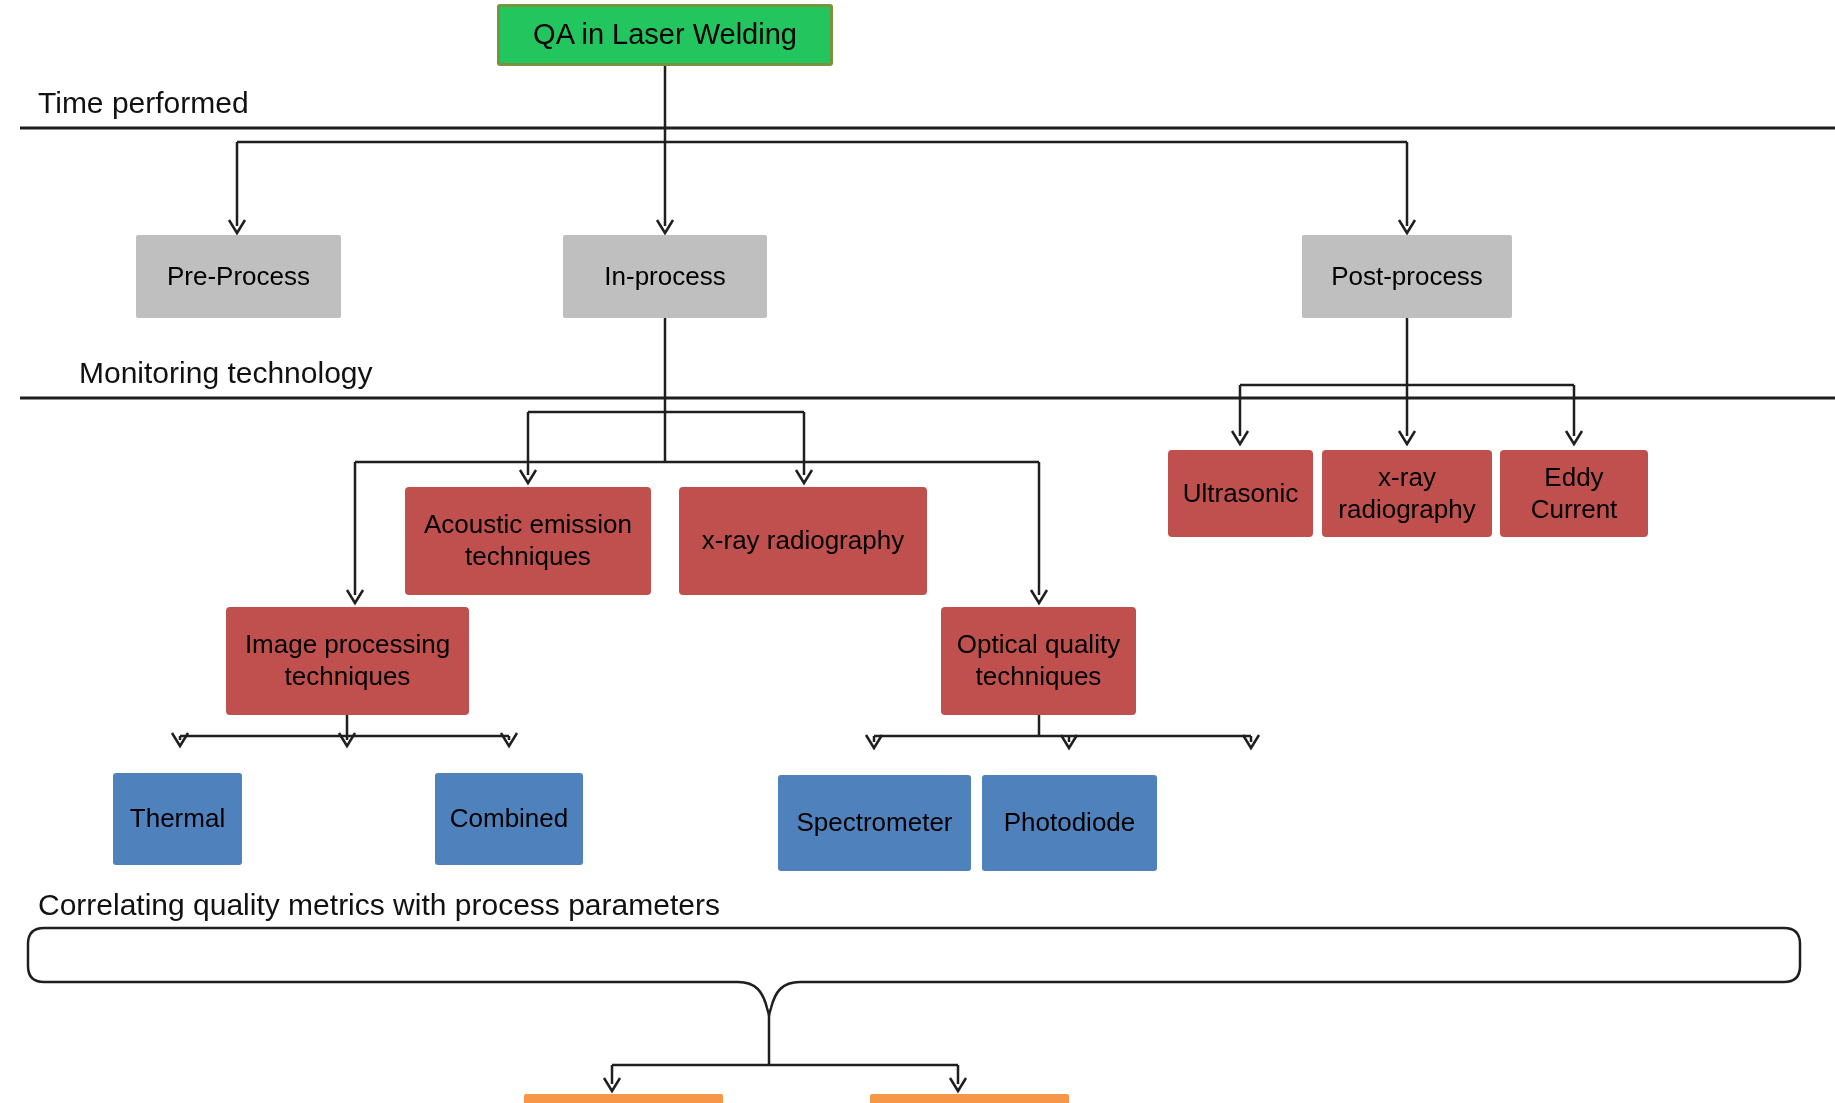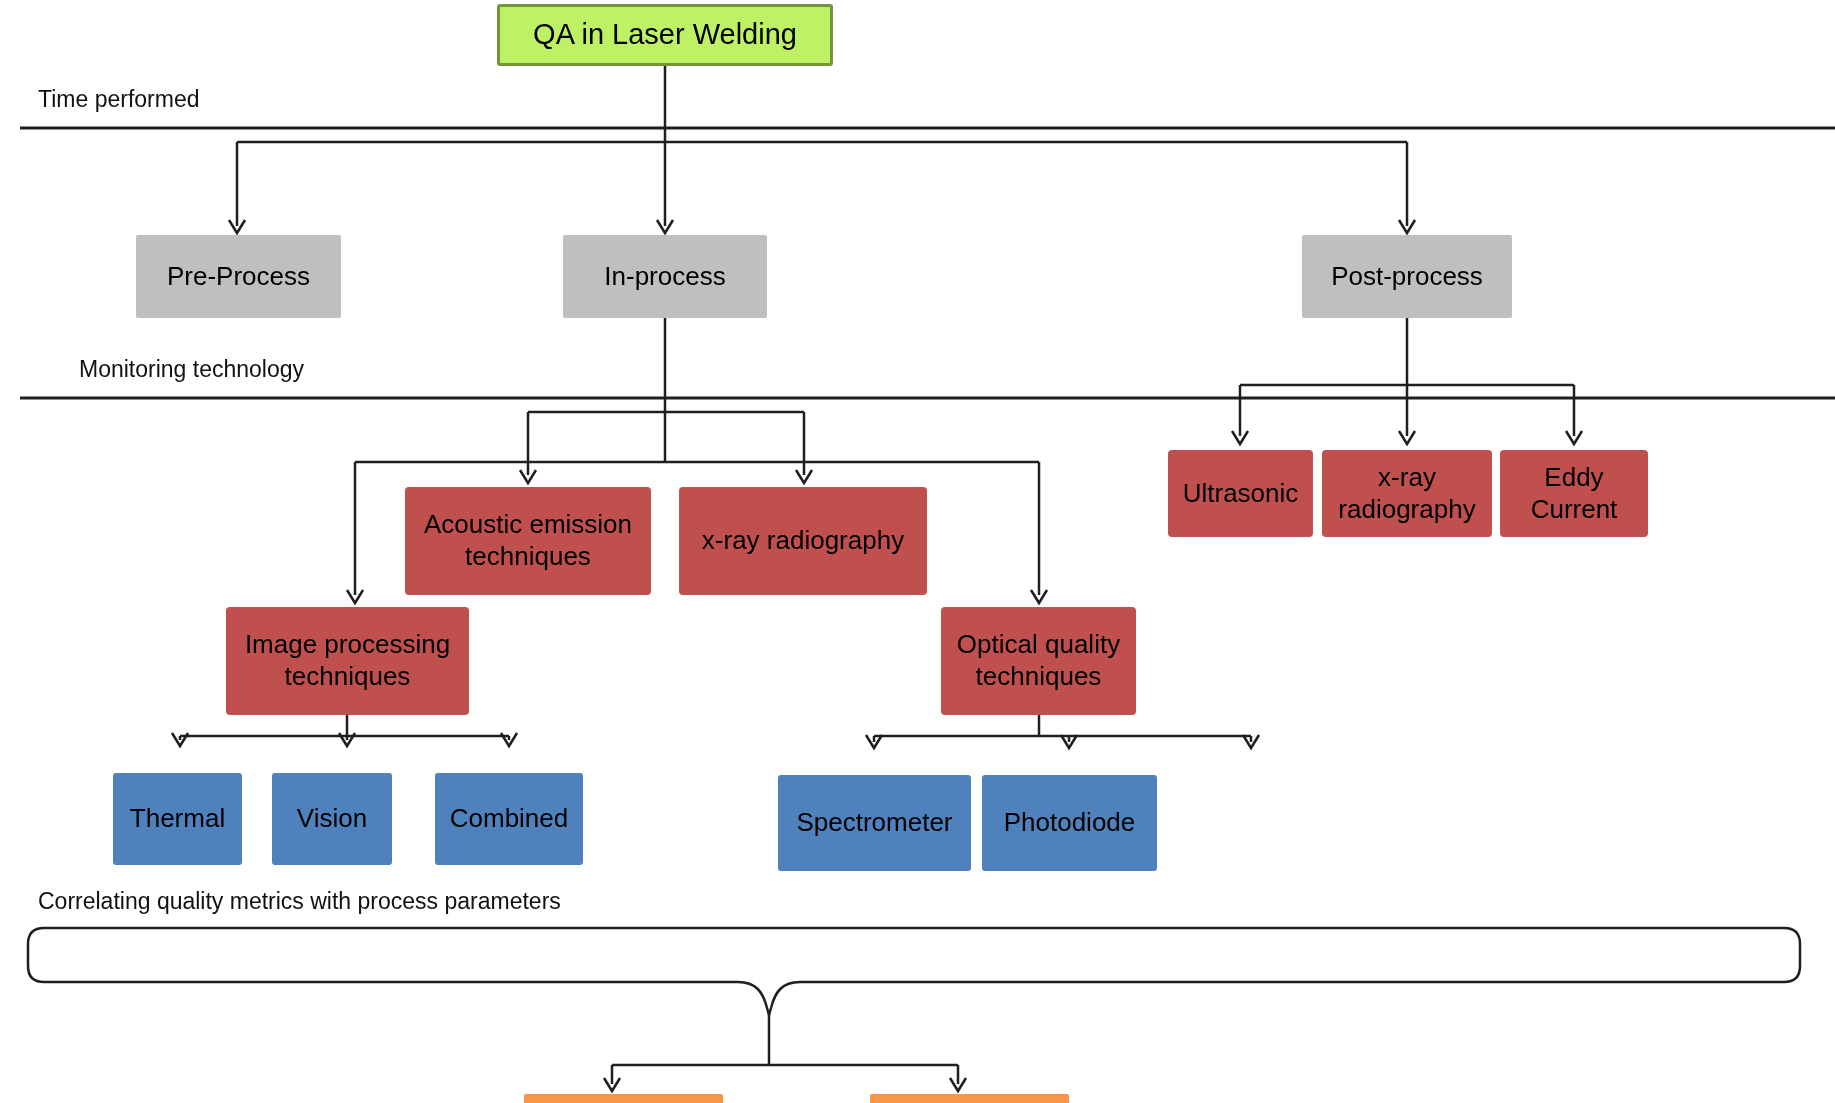--- a/index.html
+++ b/index.html
@@ -2,26 +2,26 @@
 <html><head>
 <meta charset="utf-8">
 <style>
   html,body{margin:0;padding:0;background:#fff;}
   body{width:1835px;height:1103px;position:relative;overflow:hidden;
        font-family:"Liberation Sans","DejaVu Sans",sans-serif;color:#000;}
   #canvas{position:absolute;inset:0;width:1835px;height:1103px;}
   svg.connectors{position:absolute;left:0;top:0;width:1835px;height:1103px;z-index:1;}
   .node{position:absolute;z-index:2;display:flex;align-items:center;justify-content:center;
         text-align:center;line-height:1.22;font-size:26px;padding:4px 8px;box-sizing:border-box;}
-  .node.green{background:#bef264;border:3px solid #77933c;border-radius:3px;font-size:29px;}
+  .node.green{background:#22c55e;border:3px solid #77933c;border-radius:3px;font-size:29px;}
   .node.gray{background:#bfbfbf;border-radius:2px;font-size:26px;}
   .node.red{background:#c0504d;border-radius:4px;}
   .node.blue{background:#4f81bd;border-radius:3px;margin-top:24px;}
   .node.orange{background:#f79646;border-radius:2px;}
-  .section-label{position:absolute;z-index:2;font-size:23px;color:#111;white-space:nowrap;}
+  .section-label{position:absolute;z-index:2;font-size:30px;color:#111;white-space:nowrap;}
 </style>
 </head>
 <body>
 
 <div id="canvas">
 
   <svg class="connectors" viewBox="0 0 1835 1103" fill="none" stroke="#1f1f1f" stroke-width="2.5">
 
     <g>
       <path d="M665 66 V142"></path>
@@ -116,21 +116,20 @@
   <div class="node red" style="left:1322px;top:450px;width:170px;height:87px;">x-ray radiography</div>
   <div class="node red" style="left:1500px;top:450px;width:148px;height:87px;">Eddy Current</div>
 
   <div class="node red" style="left:405px;top:487px;width:246px;height:108px;">Acoustic emission techniques</div>
   <div class="node red" style="left:679px;top:487px;width:248px;height:108px;">x-ray radiography</div>
 
   <div class="node red" style="left:226px;top:607px;width:243px;height:108px;">Image processing techniques</div>
   <div class="node red" style="left:941px;top:607px;width:195px;height:108px;">Optical quality techniques</div>
 
   <div class="node blue" style="left:113px;top:749px;width:129px;height:92px;">Thermal</div>
-  <div class="node blue" style="left:272px;top:749px;width:120px;height:92px;">Vision</div>
   <div class="node blue" style="left:435px;top:749px;width:148px;height:92px;">Combined</div>
 
   <div class="node blue" style="left:778px;top:751px;width:193px;height:96px;">Spectrometer</div>
   <div class="node blue" style="left:982px;top:751px;width:175px;height:96px;">Photodiode</div>
 
   <div class="node orange" style="left:524px;top:1094px;width:199px;height:20px;"></div>
   <div class="node orange" style="left:870px;top:1094px;width:199px;height:20px;"></div>
 
 </div>
 

